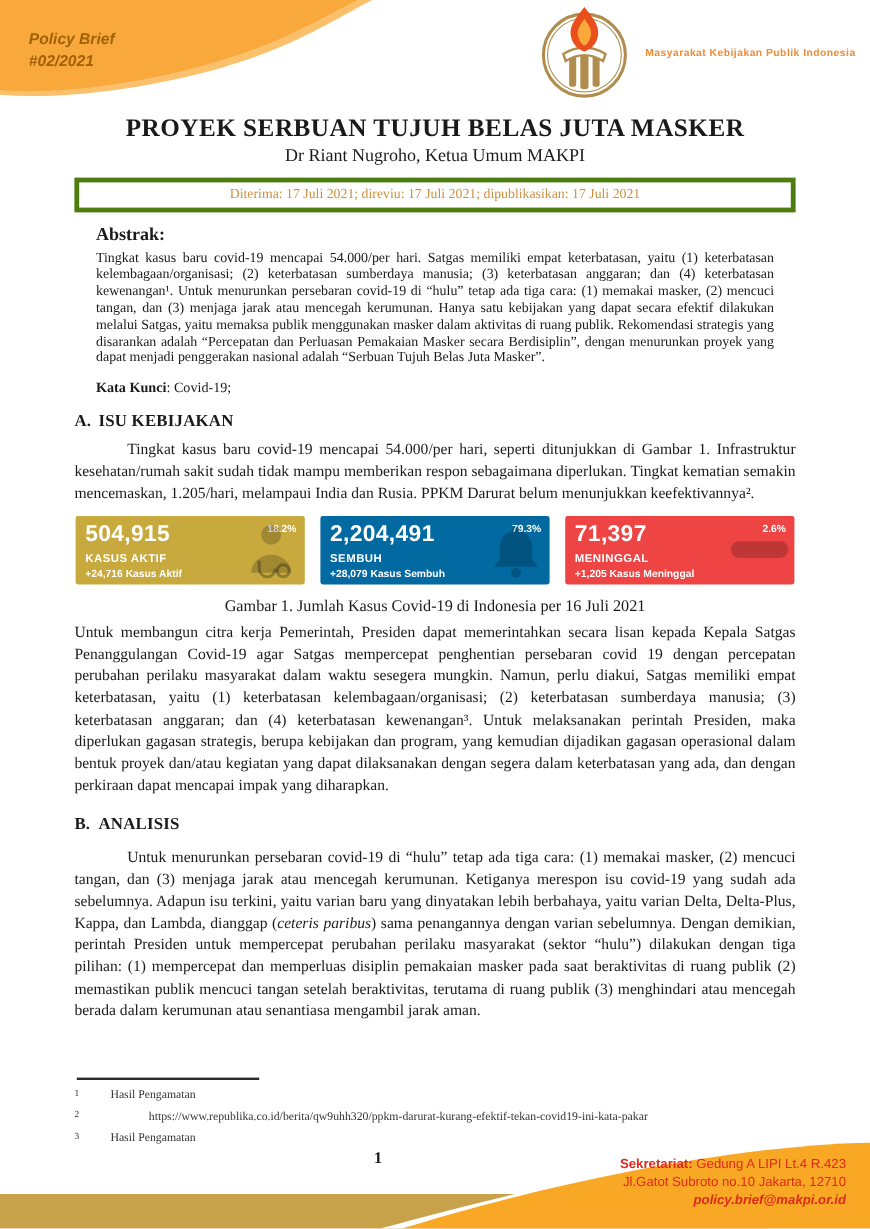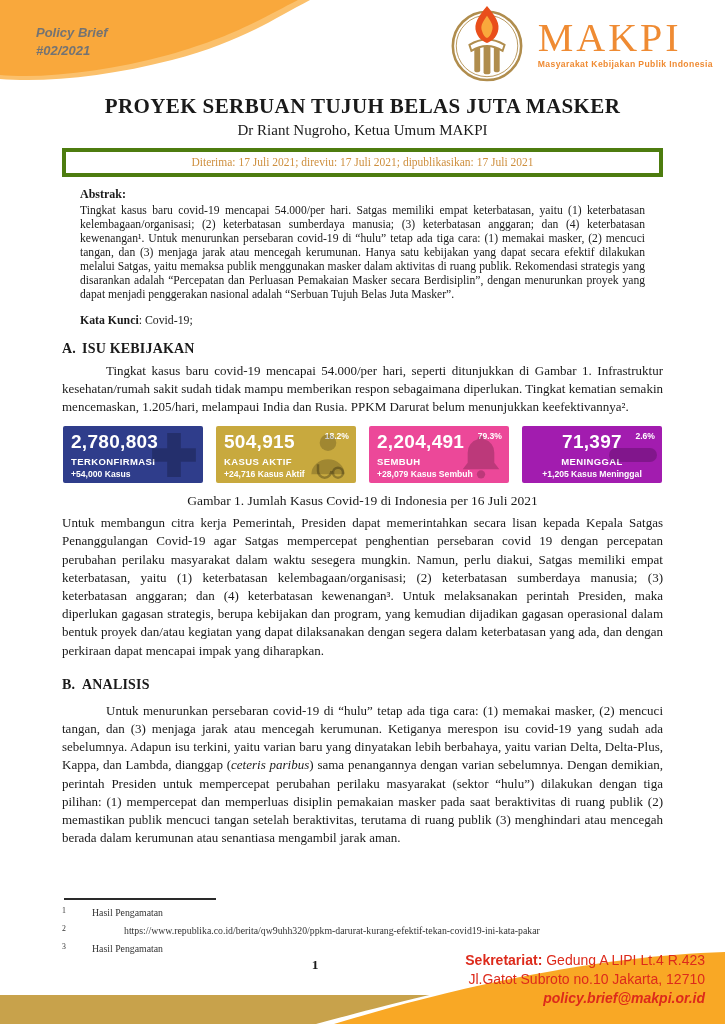--- a/index.html
+++ b/index.html
@@ -5,22 +5,22 @@
   * { margin:0; padding:0; box-sizing:border-box; }
   html,body { width:725px; }
   body {
     height:1024px; position:relative; overflow:hidden; background:#fff;
     font-family:"Liberation Serif", serif; color:#1a1a1a;
   }
   
   .header { position:relative; height:80px; }
   .wave-svg { position:absolute; top:0; left:0; display:block; }
   .banner-text {
-    position:absolute; top:24px; left:36px; z-index:2;
-    color:#737373; font-family:"Liberation Sans", sans-serif;
+    position:absolute; top:24px; left:24px; z-index:2;
+    color:#a16207; font-family:"Liberation Sans", sans-serif;
     font-weight:bold; font-style:italic; font-size:13px; line-height:1.35;
   }
   .logo { position:absolute; top:2px; right:12px; display:flex; align-items:center; gap:10px; }
   .logo-mark svg { display:block; }
   .logo-acronym {
     font-family:"Liberation Serif", serif; font-size:40px; line-height:1;
     color:#EF8B33; letter-spacing:3px; font-weight:normal;
   }
   .logo-tagline {
     font-family:"Liberation Sans", sans-serif; font-size:8.6px; font-weight:bold;
@@ -29,21 +29,21 @@
   
   .doc-title { margin-top:14px; text-align:center; font-size:21px; font-weight:bold; letter-spacing:0.4px; }
   .doc-author { margin-top:3px; text-align:center; font-size:15px; }
   .date-box {
     margin:9px 62px 0; border:4px solid #4d7c0f; color:#CE8F3E;
     text-align:center; font-size:11.5px; padding:4px 0 5px;
   }
   
   .content { margin:0 62px; }
   .abstract { margin:10px 18px 0; font-size:11.6px; line-height:1.2; text-align:justify; }
-  .abstract-label { font-weight:bold; font-size:12px; margin-bottom:3px; }
+  .abstract-label { font-weight:bold; font-size:15px; margin-bottom:3px; }
   .keywords { margin:11px 18px 0; font-size:11.8px; }
   .kw-label { font-weight:bold; }
   .section-heading { margin-top:13px; display:flex; font-size:14px; font-weight:bold; letter-spacing:0.2px; }
   .section-heading .letter { width:20px; }
   .para { margin-top:5px; font-size:13px; line-height:1.4; text-align:justify; }
   .para.indent { text-indent:44px; }
   .para .it { font-style:italic; }
   
   .cards { margin:10px 1px 0; display:flex; gap:13px; }
   .card {
@@ -61,21 +61,21 @@
   .fn-rule { width:152px; border-top:2px solid #2a2a2a; margin:0 0 7px 2px; }
   .footnote { display:flex; font-size:9.8px; margin-top:7px; color:#333; }
   .fn-num { width:30px; font-size:7.8px; position:relative; top:-1px; }
   .fn-text { flex:1; }
   .fn-link { color:#333; text-decoration:none;padding-left:32px; }
   
   .page-number { position:absolute; top:957px; left:0; width:630px; text-align:center; font-size:13.5px; font-weight:bold; z-index:3; }
   .footer-svg { position:absolute; bottom:0; left:0; display:block; z-index:1; }
   .footer-text {
     position:absolute; right:20px; bottom:16px; z-index:2; text-align:right;
-    color:#DD2A1B; font-family:"Liberation Sans", sans-serif; font-size:14px; line-height:1.36;
+    color:#DD2A1B; font-family:"Liberation Sans", sans-serif; font-size:11px; line-height:1.36;
   }
   .footer-text .bold { font-weight:bold; }
   .footer-text .email { font-style:italic; font-weight:bold; }
 </style>
 </head>
 <body>
 
 <div class="header">
   <svg class="wave-svg" width="440" height="86" viewBox="0 0 440 86">
     <path d="M0 0 H310 C272 20 240 42 172 60 C110 76 46 83 0 79 Z" fill="#FBC06B"></path>
@@ -92,21 +92,20 @@
         <circle cx="42" cy="45" r="31.5" fill="none" stroke="#B08D4D" stroke-width="0.9"></circle>
         <rect x="29" y="40" width="6" height="32" rx="2" fill="#B08D4D"></rect>
         <rect x="38.5" y="36" width="7" height="38" rx="2" fill="#B08D4D"></rect>
         <rect x="49" y="40" width="6" height="32" rx="2" fill="#B08D4D"></rect>
         <path d="M24 44 Q42 33 60 44 L58 50 Q42 40 26 50 Z" fill="#fff" stroke="#B08D4D" stroke-width="2"></path>
         <path d="M42 4 C51 15 56 22 53 31 C51 37 47 40 42 42 C37 40 33 37 31 31 C28 22 33 15 42 4 Z" fill="#E94E1B"></path>
         <path d="M42 14 C47 21 49 25 47 30 C46 34 44 36 42 37 C40 36 38 34 37 30 C35 25 37 21 42 14 Z" fill="#F9A83C"></path>
       </svg>
     </span>
     <span>
-      <div class="logo-acronym">MAKPI</div>
       <div class="logo-tagline">Masyarakat Kebijakan Publik Indonesia</div>
     </span>
   </div>
 </div>
 
 <div class="doc-title">PROYEK SERBUAN TUJUH BELAS JUTA MASKER</div>
 <div class="doc-author">Dr Riant Nugroho, Ketua Umum MAKPI</div>
 <div class="date-box">Diterima: 17 Juli 2021; direviu: 17 Juli 2021; dipublikasikan: 17 Juli 2021</div>
 
 <div class="content">
@@ -120,61 +119,50 @@
   </div>
 
   <div class="section-heading">
     <span class="letter">A.</span>
     <span>ISU KEBIJAKAN</span>
   </div>
   <div class="para indent">Tingkat kasus baru covid-19 mencapai 54.000/per hari, seperti ditunjukkan di Gambar 1. Infrastruktur kesehatan/rumah sakit sudah tidak mampu memberikan respon sebagaimana diperlukan. Tingkat kematian semakin mencemaskan, 1.205/hari, melampaui India dan Rusia. PPKM Darurat belum menunjukkan keefektivannya².</div>
 
   <div class="cards">
 
-    <div class="card" style="background: rgb(47, 61, 139);">
-      <div class="card-value">2,780,803</div>
-      <div class="card-label">TERKONFIRMASI</div>
-      <div class="card-delta">+54,000 Kasus</div>
-      <div class="card-percent"></div>
-      <span class="card-iconwrap">
-        <svg width="52" height="52" viewBox="0 0 76 76">
-          <path d="M28 6 h20 v22 h22 v20 H48 v22 H28 V48 H6 V28 h22 Z" fill="rgba(0,0,0,0.22)"></path>
-        </svg>
-      </span>
-    </div>
 
     <div class="card" style="background: rgb(200, 169, 62);">
       <div class="card-value">504,915</div>
       <div class="card-label">KASUS AKTIF</div>
       <div class="card-delta">+24,716 Kasus Aktif</div>
       <div class="card-percent">18.2%</div>
       <span class="card-iconwrap">
         <svg width="50" height="50" viewBox="0 0 60 60">
           <circle cx="30" cy="14" r="10" fill="rgba(0,0,0,0.2)"></circle>
           <path d="M10 52 a20 18 0 0 1 40 0 Z" fill="rgba(0,0,0,0.2)"></path>
           <path d="M18 40 v8 a8 8 0 0 0 16 0" fill="none" stroke="rgba(0,0,0,0.28)" stroke-width="3"></path>
           <circle cx="42" cy="50" r="6" fill="none" stroke="rgba(0,0,0,0.28)" stroke-width="3"></circle>
         </svg>
       </span>
     </div>
 
-    <div class="card" style="background: #ec4899;">
+    <div class="card" style="background: #0369a1;">
       <div class="card-value">2,204,491</div>
       <div class="card-label">SEMBUH</div>
       <div class="card-delta">+28,079 Kasus Sembuh</div>
       <div class="card-percent">79.3%</div>
       <span class="card-iconwrap">
         <svg width="50" height="50" viewBox="0 0 60 60">
           <path d="M30 6 a4 4 0 0 1 4 4 a16 16 0 0 1 12 16 v12 l6 8 H8 l6 -8 V26 a16 16 0 0 1 12 -16 a4 4 0 0 1 4 -4 Z" fill="rgba(0,0,0,0.2)"></path>
           <circle cx="30" cy="52" r="5" fill="rgba(0,0,0,0.2)"></circle>
         </svg>
       </span>
     </div>
 
-    <div class="card" style="background: #a21caf; text-align: center;">
+    <div class="card" style="background: #ef4444;">
       <div class="card-value">71,397</div>
       <div class="card-label">MENINGGAL</div>
       <div class="card-delta">+1,205 Kasus Meninggal</div>
       <div class="card-percent">2.6%</div>
       <span class="card-iconwrap" style="bottom:14px;">
         <svg width="52" height="20" viewBox="0 0 52 20">
           <rect x="2" y="3" width="48" height="14" rx="7" fill="rgba(0,0,0,0.2)"></rect>
         </svg>
       </span>
     </div>

